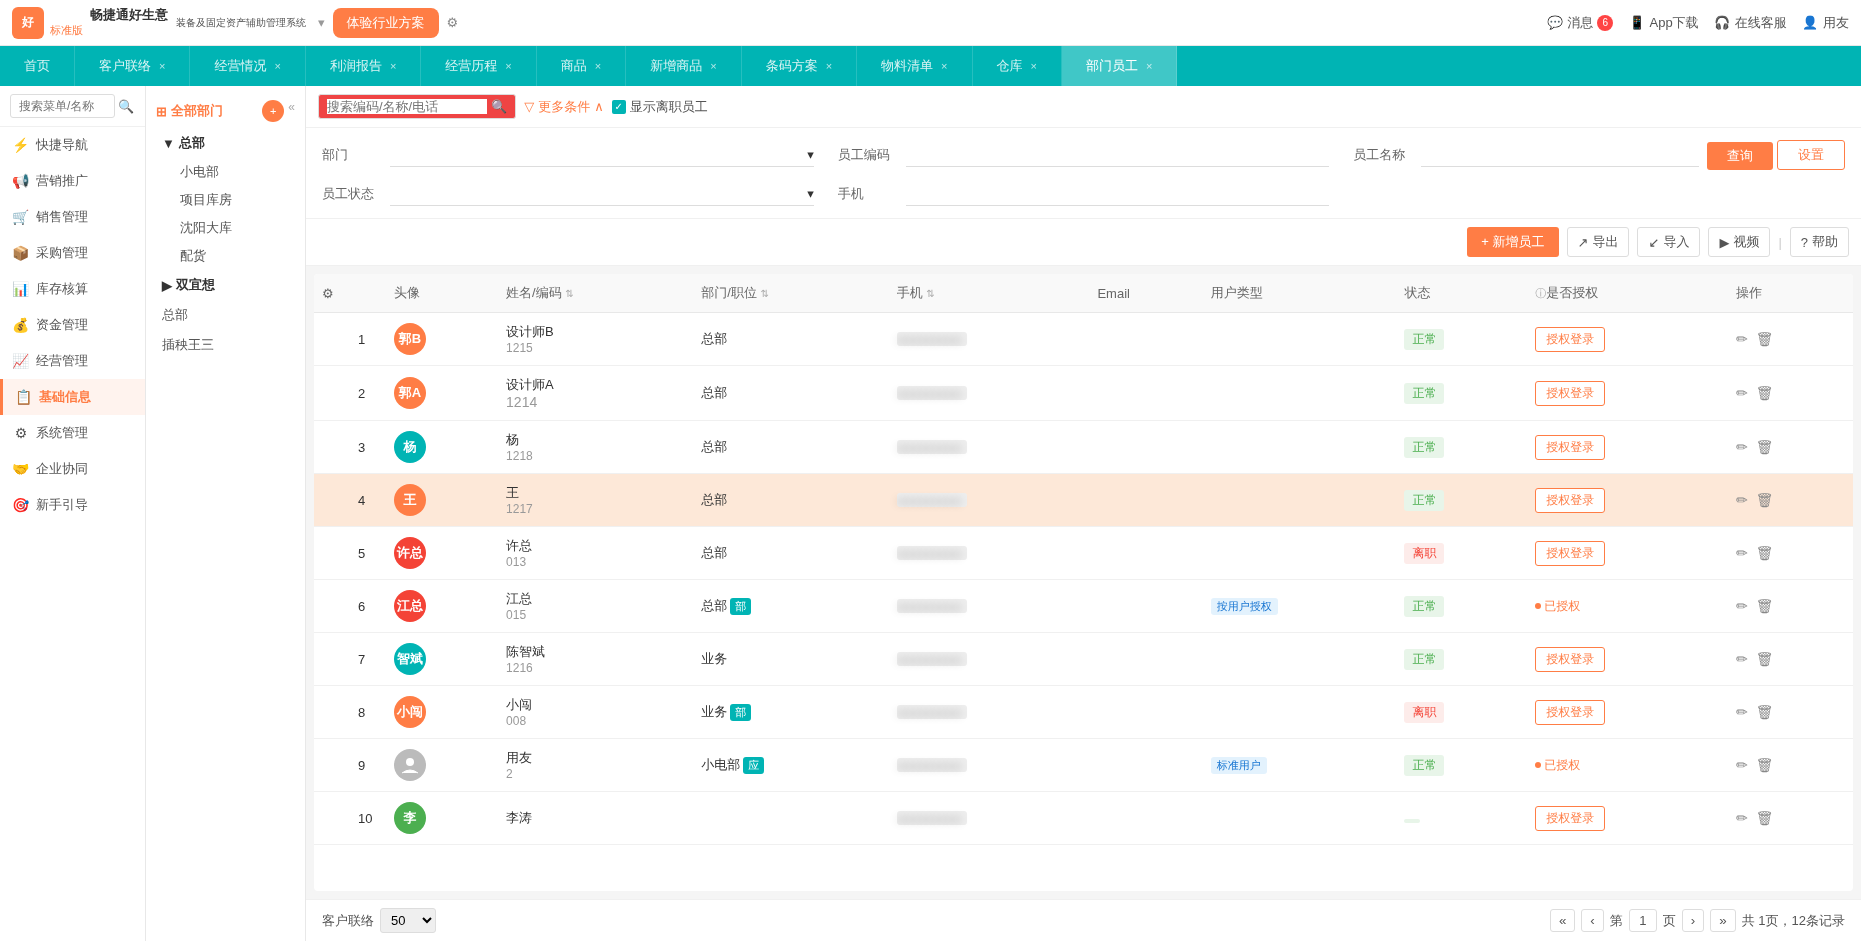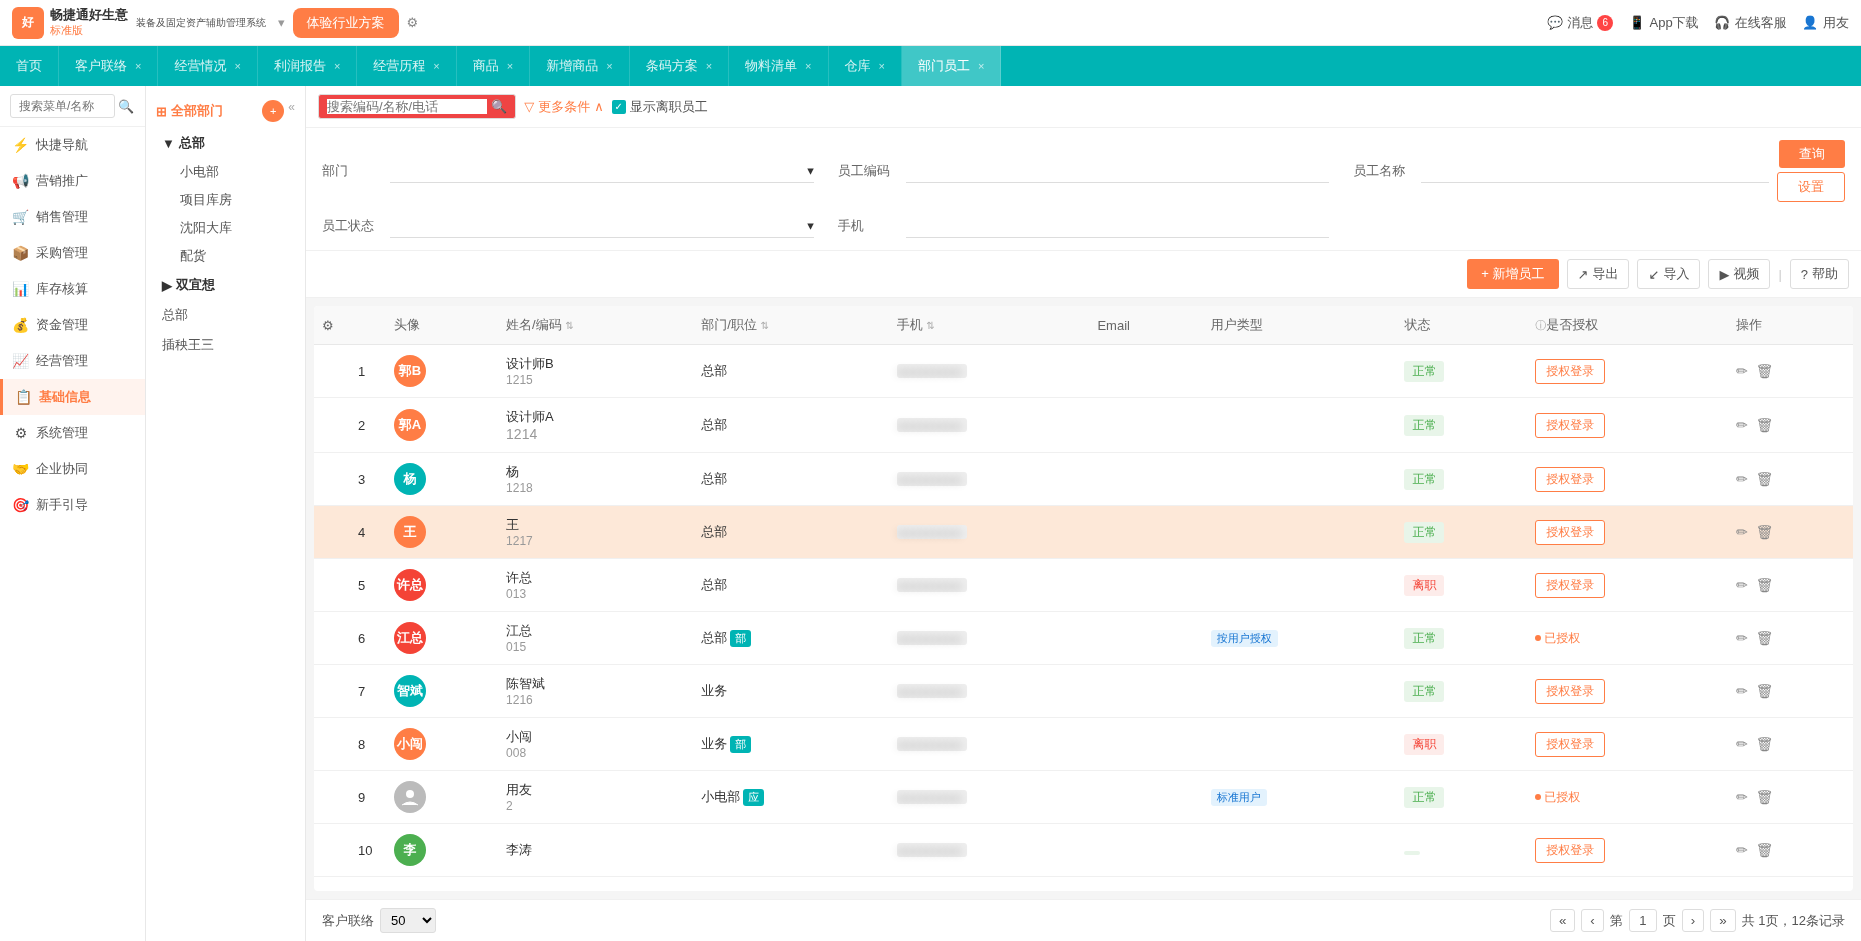--- a/index.html
+++ b/index.html
@@ -11,21 +11,21 @@
       background: #fff;
       display: flex;
       align-items: center;
       padding: 0 12px;
       border-bottom: 1px solid #e8e8e8;
       justify-content: space-between;
     }
     .top-bar-left { display: flex; align-items: center; gap: 8px; }
     .logo-area { display: flex; align-items: center; gap: 6px; }
     .logo-icon { width: 32px; height: 32px; background: #ff7d45; border-radius: 6px; display: flex; align-items: center; justify-content: center; color: white; font-size: 12px; font-weight: bold; }
-    .logo-text { font-size: 13px; color: #333; font-weight: 600; line-height: 1.3; }
+    .logo-text { font-size: 13px; color: #333; font-weight: 600; line-height: 1.3; margin-left: 40px; }
     .logo-sub { font-size: 11px; color: #ff7d45; }
     .sys-title { font-size: 10px; color: #555; margin-left: 0; }
     .sys-title-arrow { color: #999; margin-left: 4px; }
     .top-bar-right { display: flex; align-items: center; gap: 16px; font-size: 13px; color: #555; }
     .top-btn { display: flex; align-items: center; gap: 4px; cursor: pointer; }
     .top-btn .badge { background: #f44; color: white; border-radius: 50%; width: 16px; height: 16px; font-size: 10px; display: inline-flex; align-items: center; justify-content: center; }
     .experience-btn { background: #ff7d45; color: white; border: none; padding: 6px 14px; border-radius: 8px; cursor: pointer; font-size: 13px; }
     .gear-icon { cursor: pointer; color: #888; }
 
     
@@ -33,21 +33,21 @@
       background: #00b4b4;
       display: flex;
       align-items: center;
       height: 40px;
       padding: 0 0;
       overflow-x: auto;
     }
     .nav-tab {
       display: flex;
       align-items: center;
-      padding: 0 16px;
+      padding: 0 24px;
       height: 40px;
       color: rgba(255,255,255,0.85);
       cursor: pointer;
       white-space: nowrap;
       font-size: 13px;
       border-right: 1px solid rgba(255,255,255,0.15);
       gap: 4px;
     }
     .nav-tab.active { background: rgba(255,255,255,0.25); color: white; font-weight: 500; }
     .nav-tab .close-x { font-size: 11px; color: rgba(255,255,255,0.7); margin-left: 4px; }
@@ -195,21 +195,21 @@
       border-bottom: 1px solid #ddd;
       padding: 4px 0;
       font-size: 13px;
       display: flex;
       align-items: center;
       justify-content: space-between;
       cursor: pointer;
     }
     .adv-filter-btns {
       display: flex;
-      flex-direction: column;
+      flex-direction: row;
       gap: 4px;
       justify-content: center;
       align-items: flex-end;
     }
     .query-btn { background: #ff7d45; color: white; border: none; padding: 5px 20px; border-radius: 3px; cursor: pointer; font-size: 13px; }
     .set-btn { background: #fff; color: #ff7d45; border: 1px solid #ff7d45; padding: 5px 20px; border-radius: 3px; cursor: pointer; font-size: 13px; }
 
     
     .toolbar {
       background: #fff;

